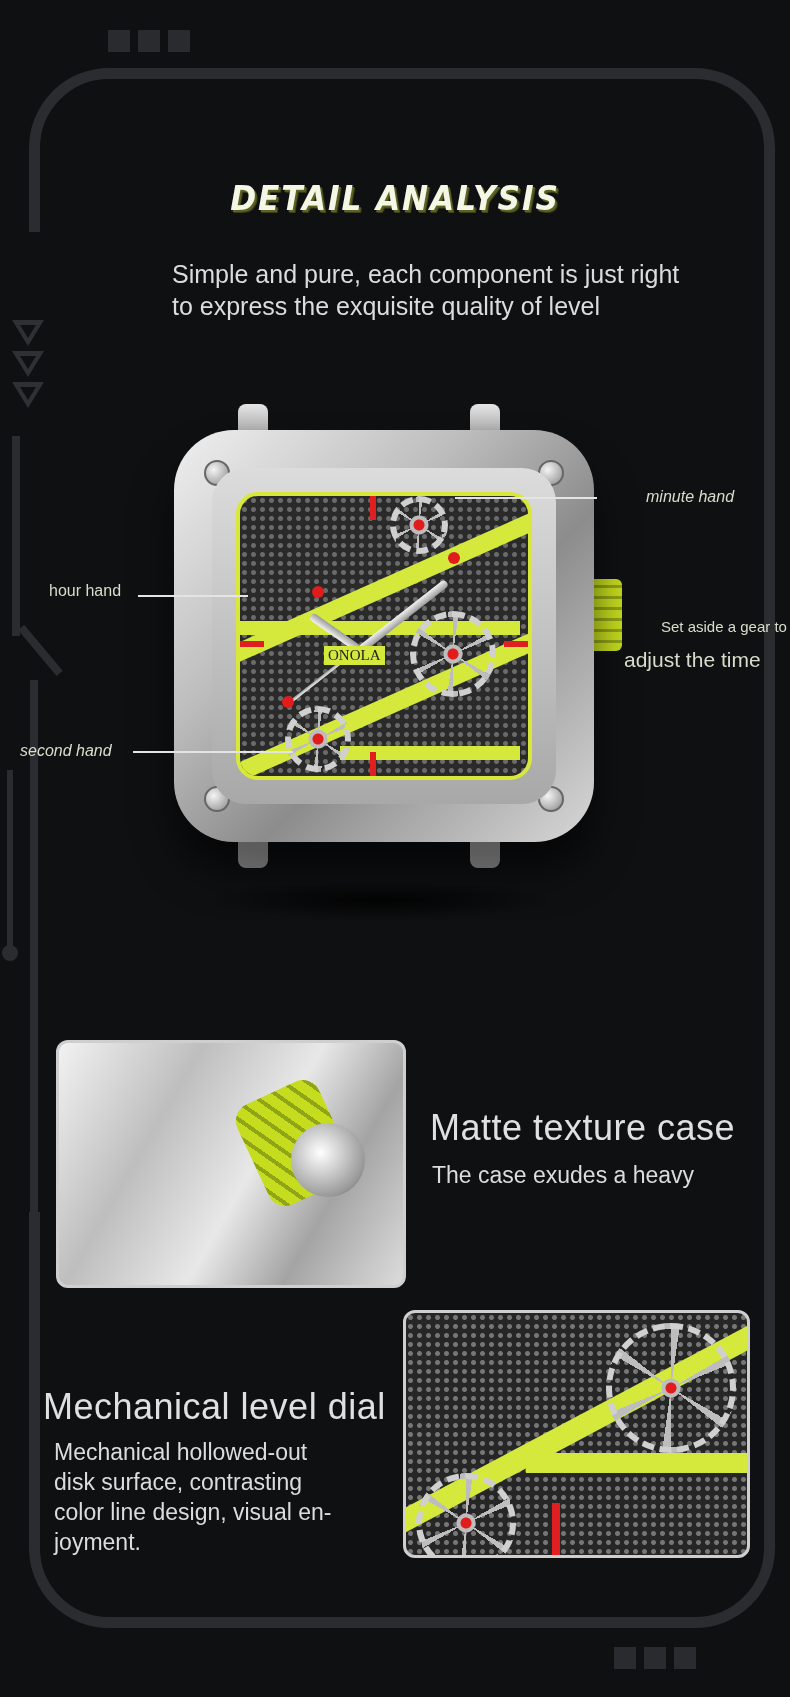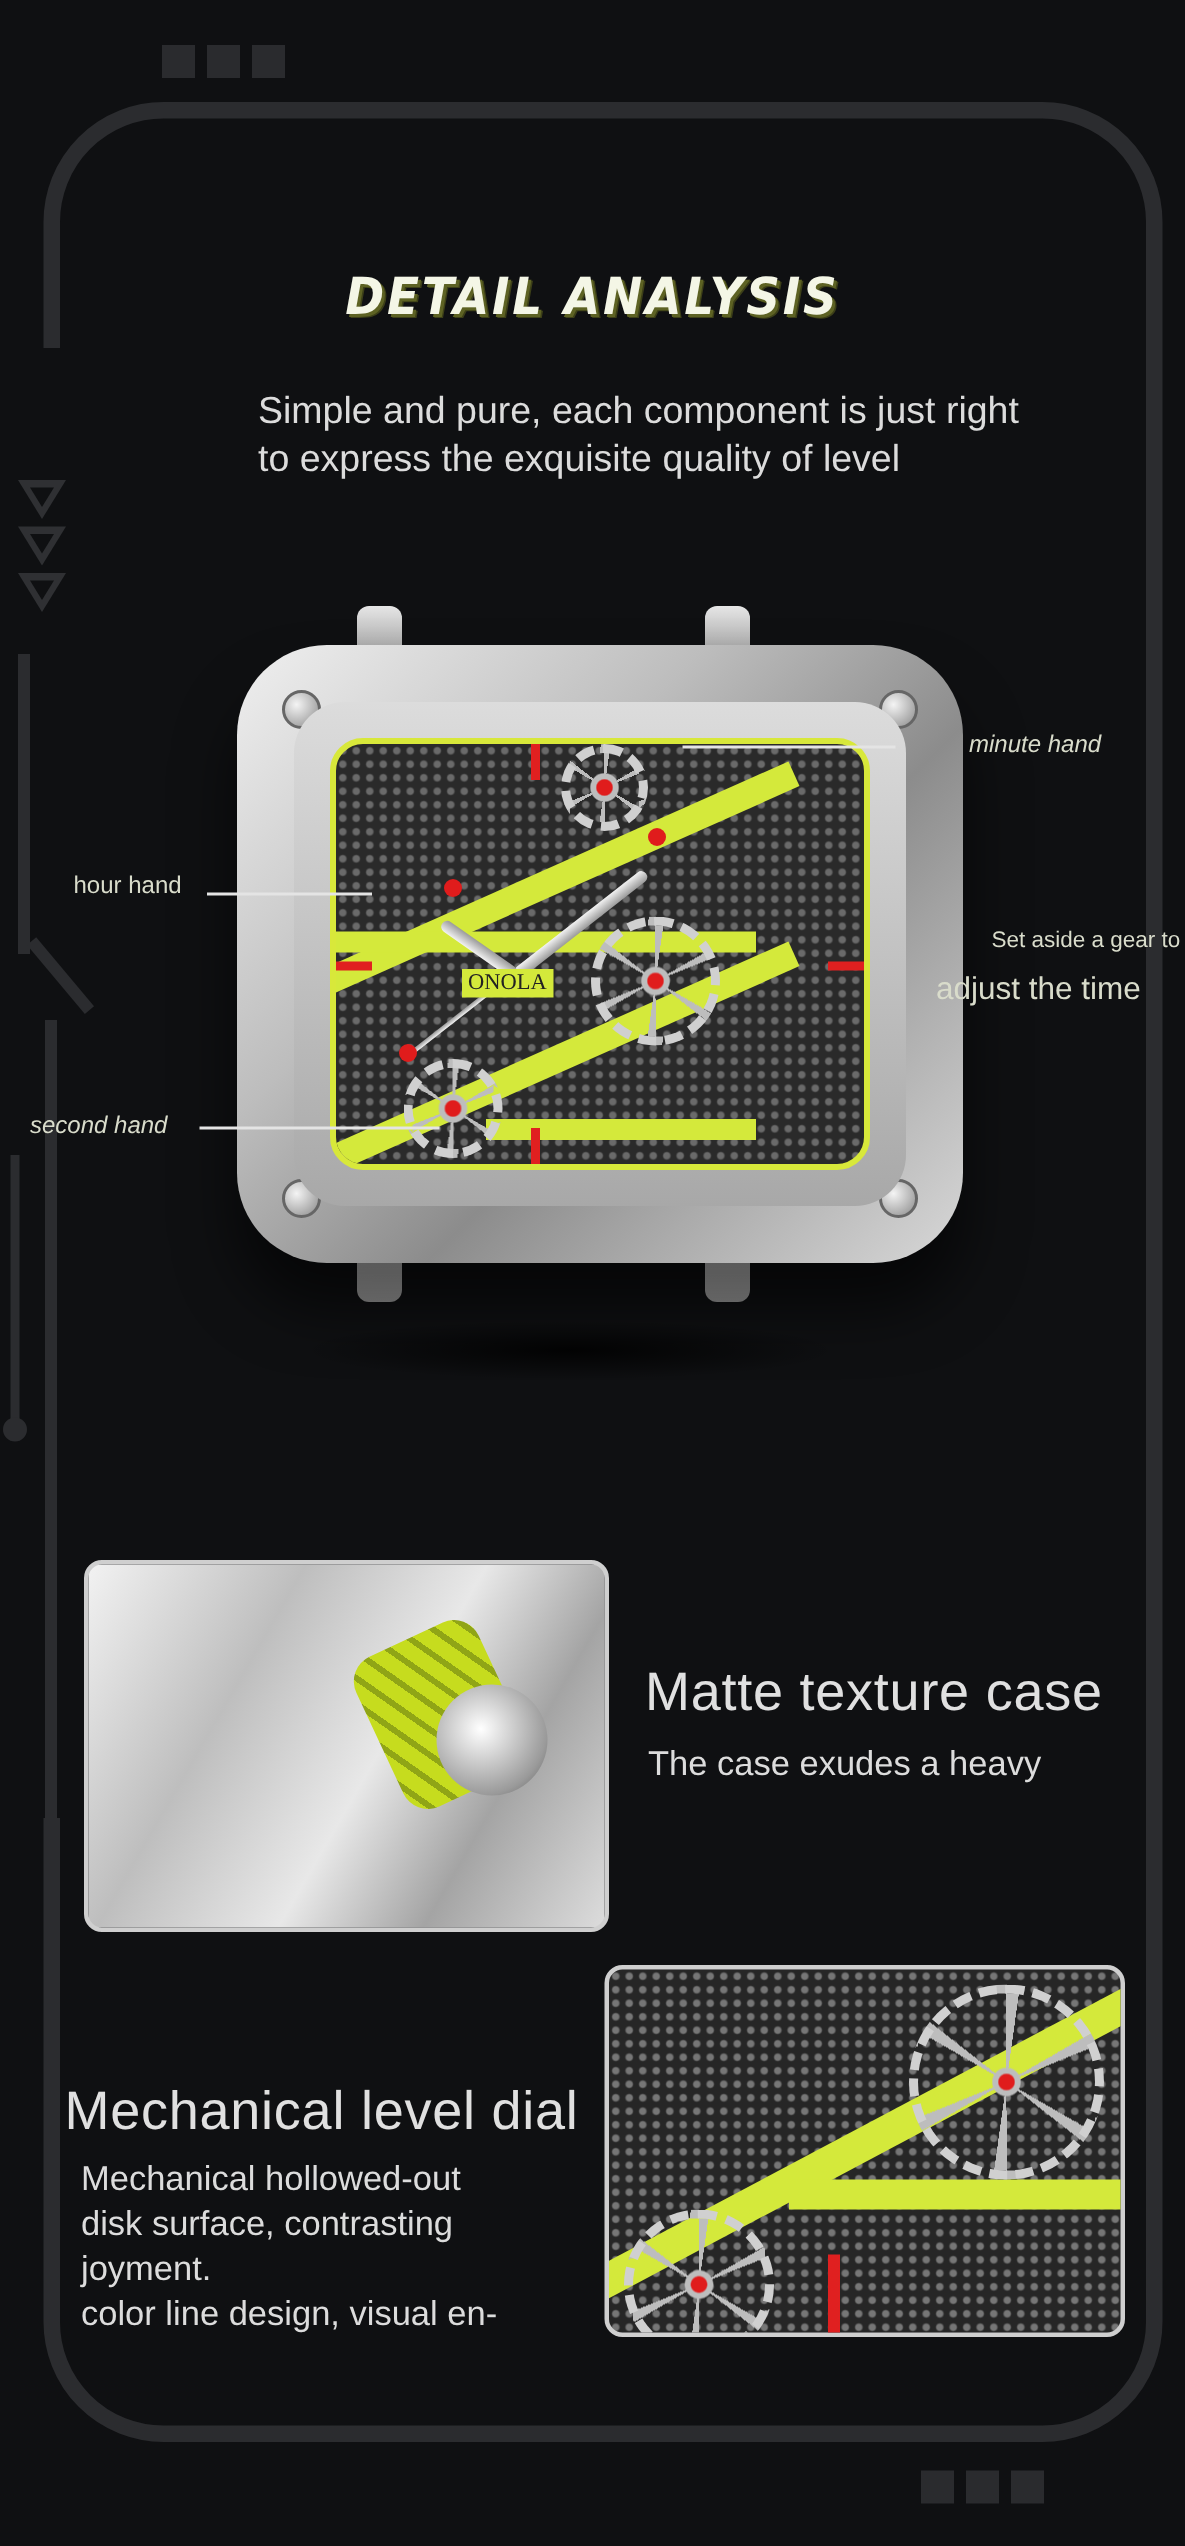--- a/index.html
+++ b/index.html
@@ -30,21 +30,21 @@
   }
 
   .label { position: absolute; font-family: "Liberation Sans", sans-serif; font-size: 16px; color: #d9dccb; }
   .label.italic { font-style: italic; }
   .leader { position: absolute; height: 2px; background: #e4e4e4; }
 
   
   .watch { position: absolute; left: 158px; top: 404px; width: 420px; height: 464px; }
   .lug { position: absolute; width: 30px; height: 36px; background: linear-gradient(#e6e6e6,#9a9a9a); border-radius: 8px; }
   .case {
-    position: absolute; left: 0; top: 26px; width: 484px; height: 412px;
+    position: absolute; left: 16px; top: 26px; width: 420px; height: 412px;
     border-radius: 60px;
     background: linear-gradient(135deg,#f0f0f0 0%,#bdbdbd 35%,#8c8c8c 60%,#d8d8d8 100%);
     box-shadow: 0 30px 40px rgba(0,0,0,0.6);
   }
   .case-inner {
     position: absolute; left: 38px; top: 38px; right: 38px; bottom: 38px;
     border-radius: 34px; background: linear-gradient(#dcdcdc,#a8a8a8);
   }
   .dial {
     position: absolute; left: 62px; top: 62px; right: 62px; bottom: 62px;
@@ -175,15 +175,15 @@
   <div class="bar" style="left:-30px;top:100px;width:420px;height:22px;transform:rotate(-28deg);"></div>
   <div class="bar" style="left:120px;top:140px;width:260px;height:20px;"></div>
   <div class="gear" style="left:200px;top:10px;width:130px;height:130px;"></div>
   <div class="gear" style="left:10px;top:160px;width:100px;height:100px;"></div>
   <div class="tick" style="left:146px;top:190px;width:8px;height:58px;"></div>
 </div>
 <div class="h2" style="left:43px;top:1386px;">Mechanical level dial</div>
 <div class="p" style="left:54px;top:1437px;">
   <div>Mechanical hollowed-out</div>
   <div>disk surface, contrasting</div>
+  <div>color line design, visual en-</div>
   <div>joyment.</div>
-  <div>color line design, visual en-</div>
 </div>
 
 </body></html>

